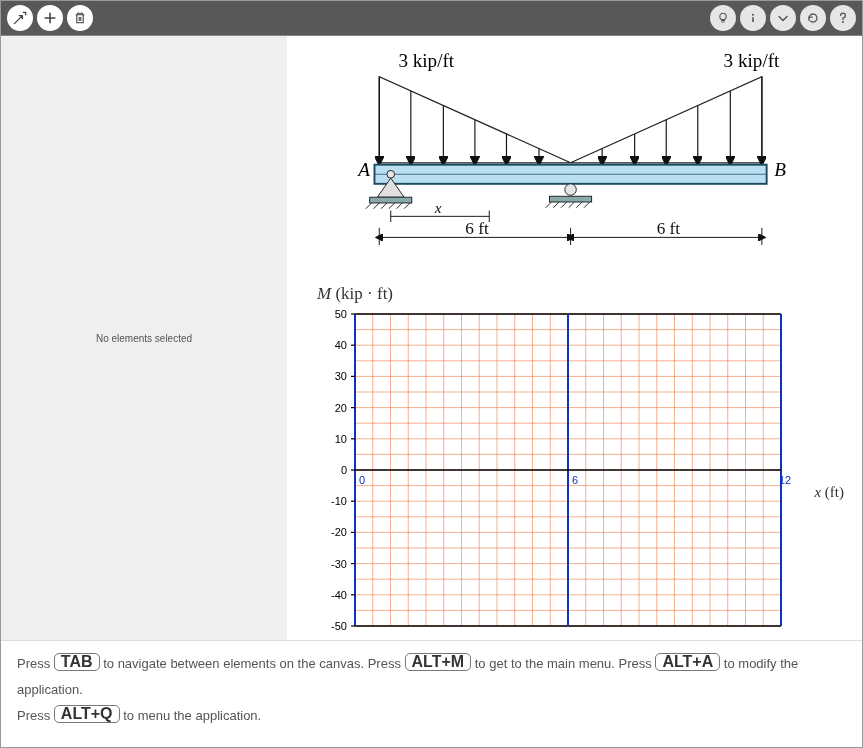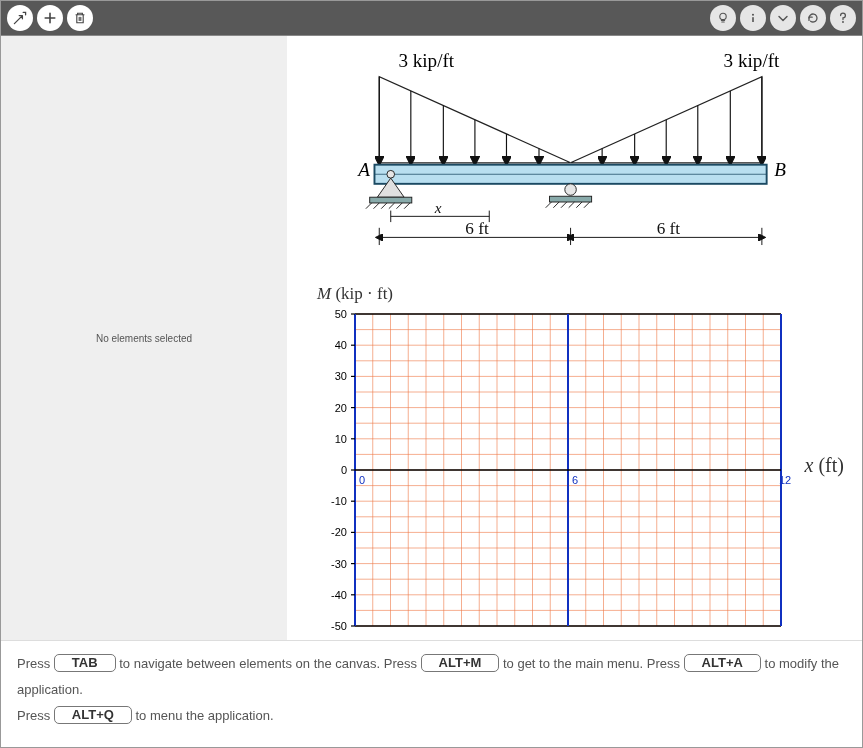--- a/index.html
+++ b/index.html
@@ -81,33 +81,34 @@
     font-size: 13px;
     color: #555;
     line-height: 2;
     background: #fff;
     border-top: 1px solid #ddd;
   }
   .kbd {
     display: inline-block;
     border: 1px solid #777;
     border-radius: 5px;
-    padding: 0 17px;
-    font-size: 13px;
+    padding: 0 6px;
+    font-size: 16px;
     font-weight: bold;
     color: #333;
     background: #fff;
     line-height: 16px;
     vertical-align: 1px;
   }
 
   .axis-label-x {
     font-family: "Times New Roman", serif;
     font-style: italic;
-    font-size: 20px;
+    font-size: 15px;
+    margin-top: 30px;
   }
   .axis-label-x .u { font-style: normal; }
 </style>
 </head>
 <body>
 
 <div class="app">
 
   <div class="toolbar">
     <div class="tb-btn" title="vector">

